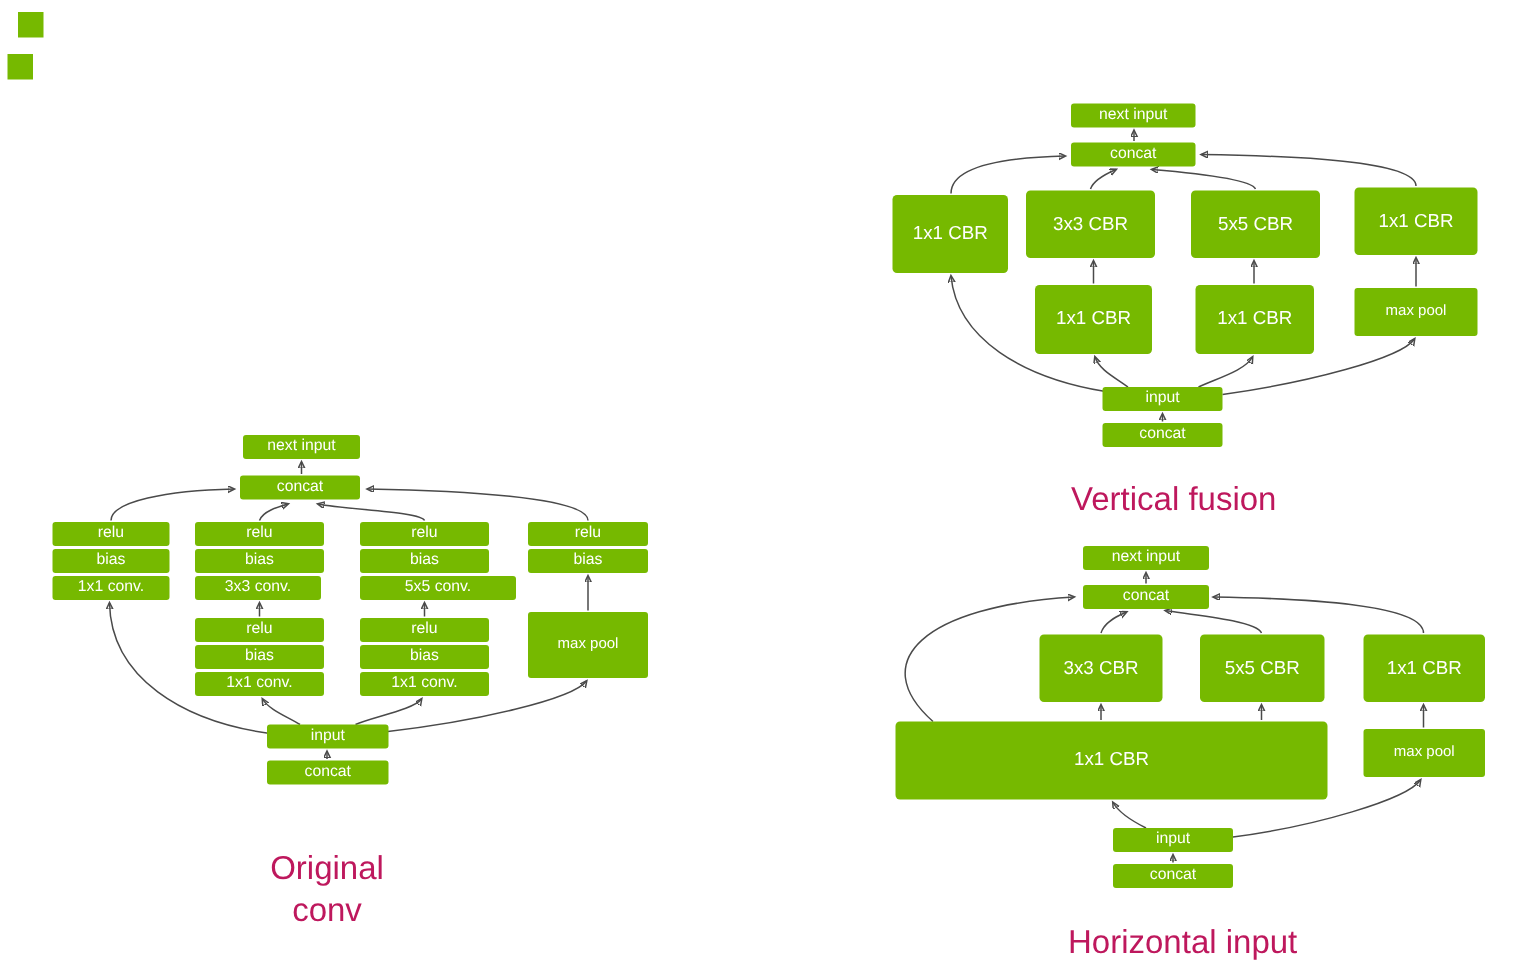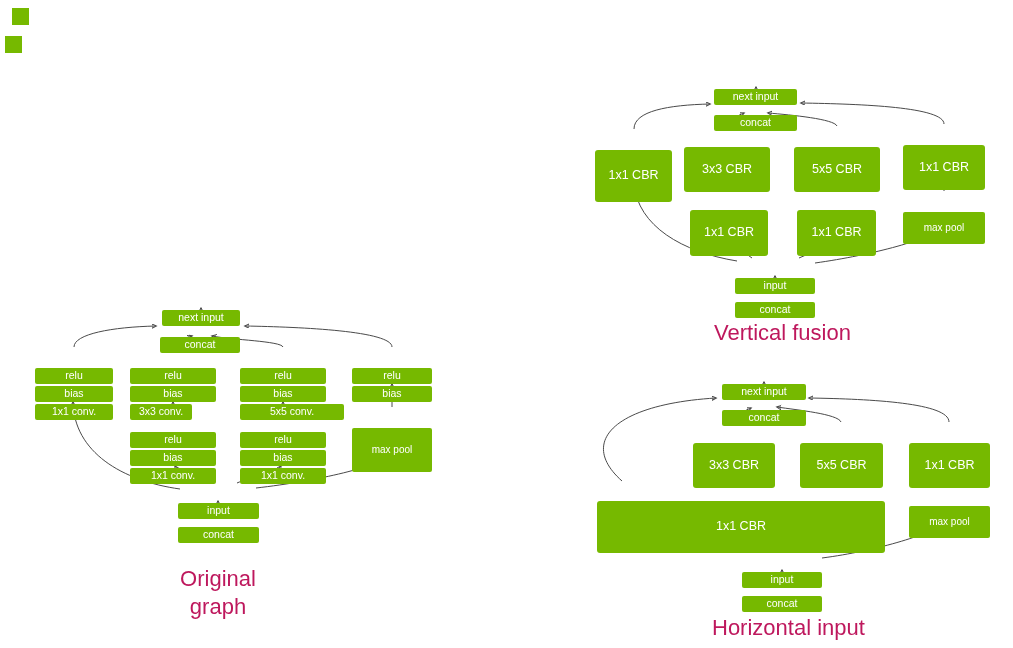--- a/index.html
+++ b/index.html
@@ -15,21 +15,21 @@
     position:absolute; left:22px; top:112px;
     font-size:37px; font-weight:300; letter-spacing:0.3px;
     color:#151515;
   }
 
   .deco { position:absolute; width:17px; height:17px; background:#76b900; }
 
   .node {
     position:absolute; background:#76b900; color:#ffffff;
     display:flex; align-items:center; justify-content:center;
-    border-radius:2px; text-align:center; line-height:1.05;margin-top:20px;
+    border-radius:2px; text-align:center; line-height:1.05;
   }
   .node-sm { height:16px; font-size:10.5px; }
   .node-md { font-size:10px; }
   .node-lg { font-size:12.5px; border-radius:3px; }
 
   .caption {
     position:absolute; color:#be185d; font-size:22px;
     line-height:1.25; white-space:pre-line;
   }
   .caption.center { text-align:center; }
@@ -99,21 +99,21 @@
 
   <div class="node node-sm" style="left:162px; top:290px; width:78px;">next input</div>
   <div class="node node-sm" style="left:160px; top:317px; width:80px;">concat</div>
 
   <div class="node node-sm" style="left:35px; top:348px; width:78px;">relu</div>
   <div class="node node-sm" style="left:35px; top:366px; width:78px;">bias</div>
   <div class="node node-sm" style="left:35px; top:384px; width:78px;">1x1 conv.</div>
 
   <div class="node node-sm" style="left:130px; top:348px; width:86px;">relu</div>
   <div class="node node-sm" style="left:130px; top:366px; width:86px;">bias</div>
-  <div class="node node-sm" style="left:130px; top:384px; width:62px;">3x3 conv.</div>
+  <div class="node node-sm" style="left:130px; top:384px; width:84px;">3x3 conv.</div>
 
   <div class="node node-sm" style="left:130px; top:412px; width:86px;">relu</div>
   <div class="node node-sm" style="left:130px; top:430px; width:86px;">bias</div>
   <div class="node node-sm" style="left:130px; top:448px; width:86px;">1x1 conv.</div>
 
   <div class="node node-sm" style="left:240px; top:348px; width:86px;">relu</div>
   <div class="node node-sm" style="left:240px; top:366px; width:86px;">bias</div>
   <div class="node node-sm" style="left:240px; top:384px; width:104px;">5x5 conv.</div>
 
   <div class="node node-sm" style="left:240px; top:412px; width:86px;">relu</div>
@@ -121,21 +121,21 @@
   <div class="node node-sm" style="left:240px; top:448px; width:86px;">1x1 conv.</div>
 
   <div class="node node-sm" style="left:352px; top:348px; width:80px;">relu</div>
   <div class="node node-sm" style="left:352px; top:366px; width:80px;">bias</div>
   <div class="node node-md" style="left:352px; top:408px; width:80px; height:44px;">max pool</div>
 
   <div class="node node-sm" style="left:178px; top:483px; width:81px;">input</div>
   <div class="node node-sm" style="left:178px; top:507px; width:81px;">concat</div>
 
   <div class="caption center" style="left:156px; top:565px; width:124px;">Original
-graph</div>
+conv</div>
 
   <div class="node node-sm" style="left:714px; top:69px; width:83px;">next input</div>
   <div class="node node-sm" style="left:714px; top:95px; width:83px;">concat</div>
 
   <div class="node node-lg" style="left:595px; top:130px; width:77px; height:52px;">1x1 CBR</div>
   <div class="node node-lg" style="left:684px; top:127px; width:86px; height:45px;">3x3 CBR</div>
   <div class="node node-lg" style="left:794px; top:127px; width:86px; height:45px;">5x5 CBR</div>
   <div class="node node-lg" style="left:903px; top:125px; width:82px; height:45px;">1x1 CBR</div>
 
   <div class="node node-lg" style="left:690px; top:190px; width:78px; height:46px;">1x1 CBR</div>

